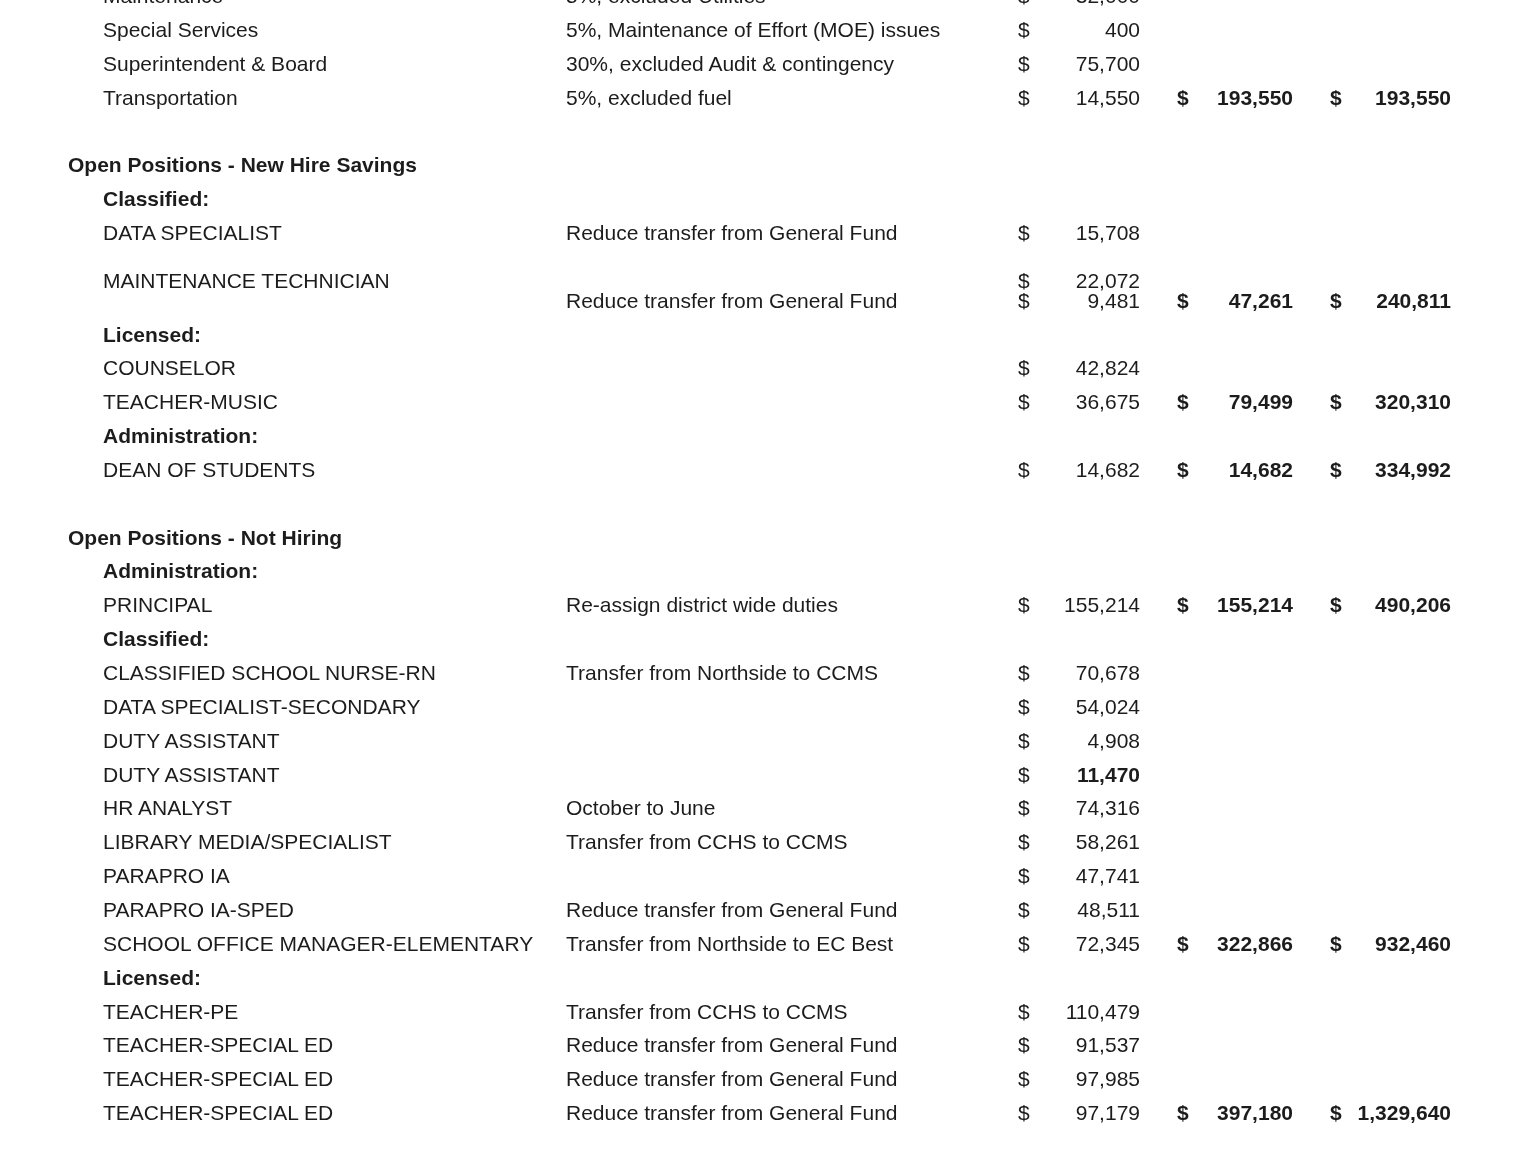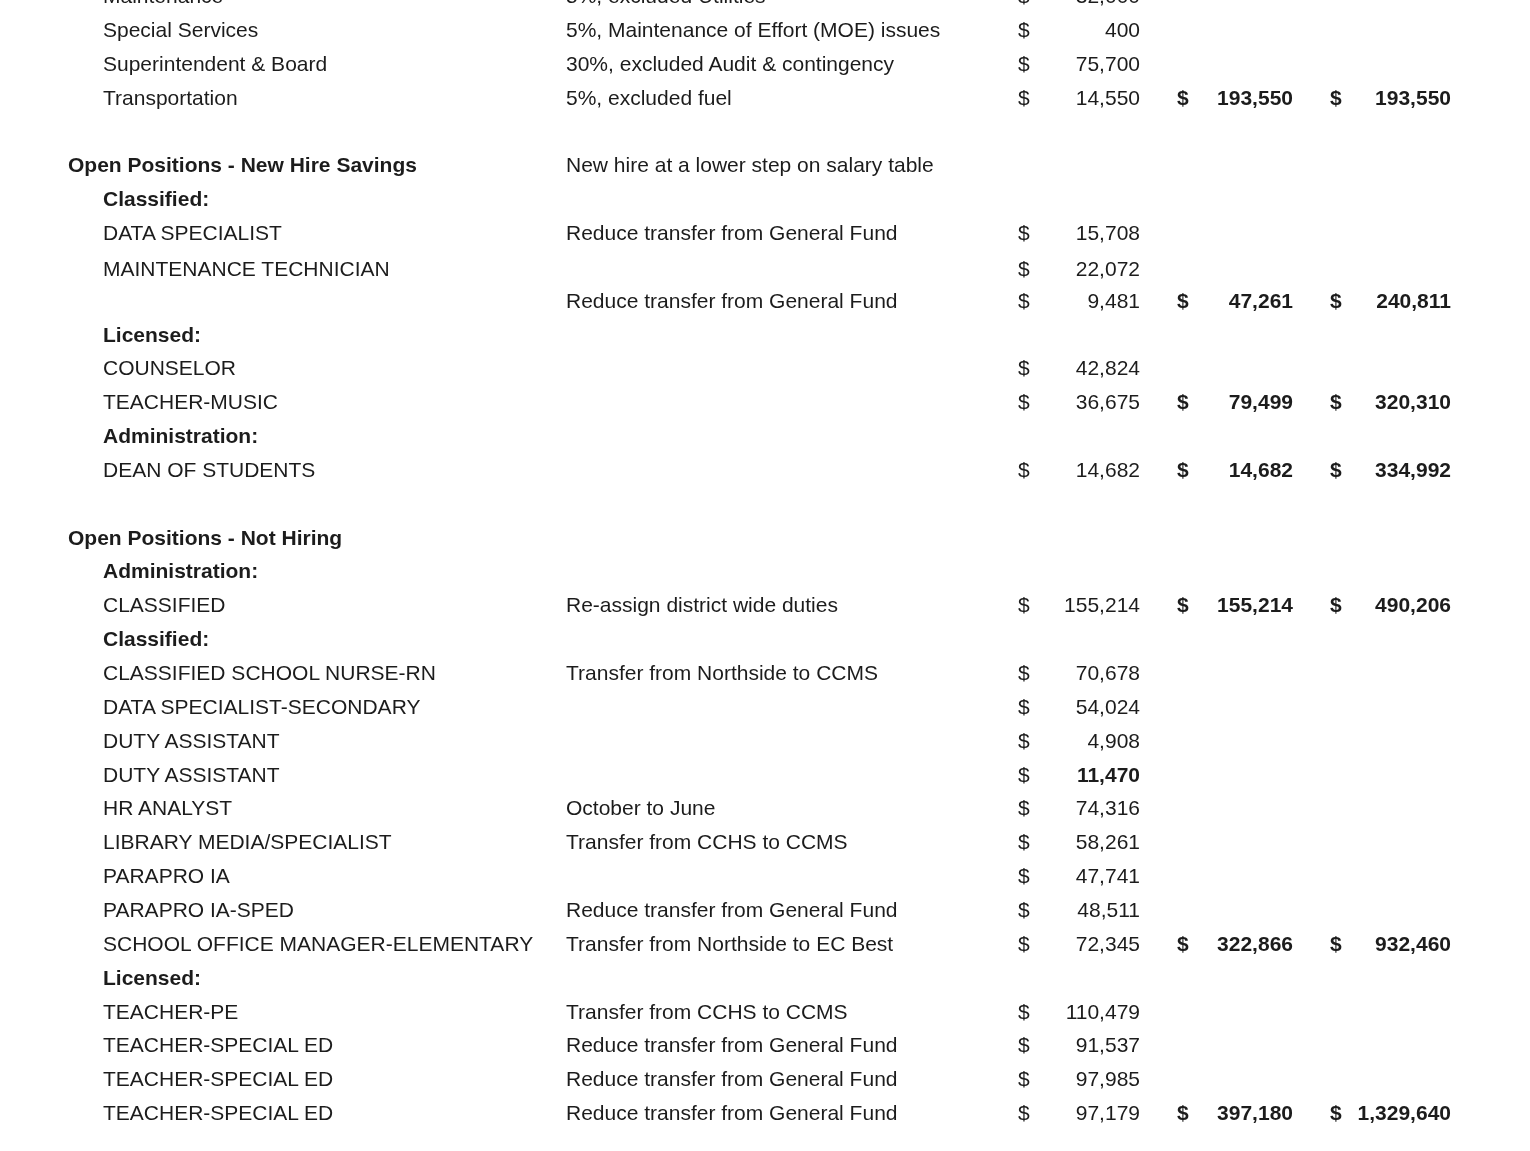--- a/index.html
+++ b/index.html
@@ -96,34 +96,33 @@
         <span class="amt">193,550</span>
       </span>
       <span class="money col-e">
         <span class="cur">$</span>
         <span class="amt">193,550</span>
       </span>
     </div>
     <div class="row" style="top: 114.4px;"></div>
     <div class="row" style="top: 148.25px;">
       <span class="cell-label section bold">Open Positions - New Hire Savings</span>
-      <span class="cell-desc">New hire at a lower step on salary table</span>
     </div>
     <div class="row" style="top: 182.1px;">
       <span class="cell-label bold">Classified:</span>
     </div>
     <div class="row" style="top: 215.95px;">
       <span class="cell-label">DATA SPECIALIST</span>
       <span class="cell-desc">Reduce transfer from General Fund</span>
       <span class="money col-c">
         <span class="cur">$</span>
         <span class="amt">15,708</span>
       </span>
     </div>
-    <div class="row" style="top: 252px; text-decoration: underline;">
+    <div class="row" style="top: 264px; text-decoration: underline;">
       <span class="cell-label">MAINTENANCE TECHNICIAN</span>
       <span class="money col-c">
         <span class="cur">$</span>
         <span class="amt">22,072</span>
       </span>
     </div>
     <div class="row" style="top: 283.65px;">
       <span class="cell-desc">Reduce transfer from General Fund</span>
       <span class="money col-c">
         <span class="cur">$</span>
@@ -182,21 +181,21 @@
       </span>
     </div>
     <div class="row" style="top: 486.75px;"></div>
     <div class="row" style="top: 520.6px; padding-left: 33px;">
       <span class="cell-label section bold">Open Positions - Not Hiring</span>
     </div>
     <div class="row" style="top: 554.45px;">
       <span class="cell-label bold">Administration:</span>
     </div>
     <div class="row" style="top: 588.3px;">
-      <span class="cell-label">CLASSIFIED</span>
+      <span class="cell-label">PRINCIPAL</span>
       <span class="cell-desc">Re-assign district wide duties</span>
       <span class="money col-c">
         <span class="cur">$</span>
         <span class="amt">155,214</span>
       </span>
       <span class="money col-d">
         <span class="cur">$</span>
         <span class="amt">155,214</span>
       </span>
       <span class="money col-e">

